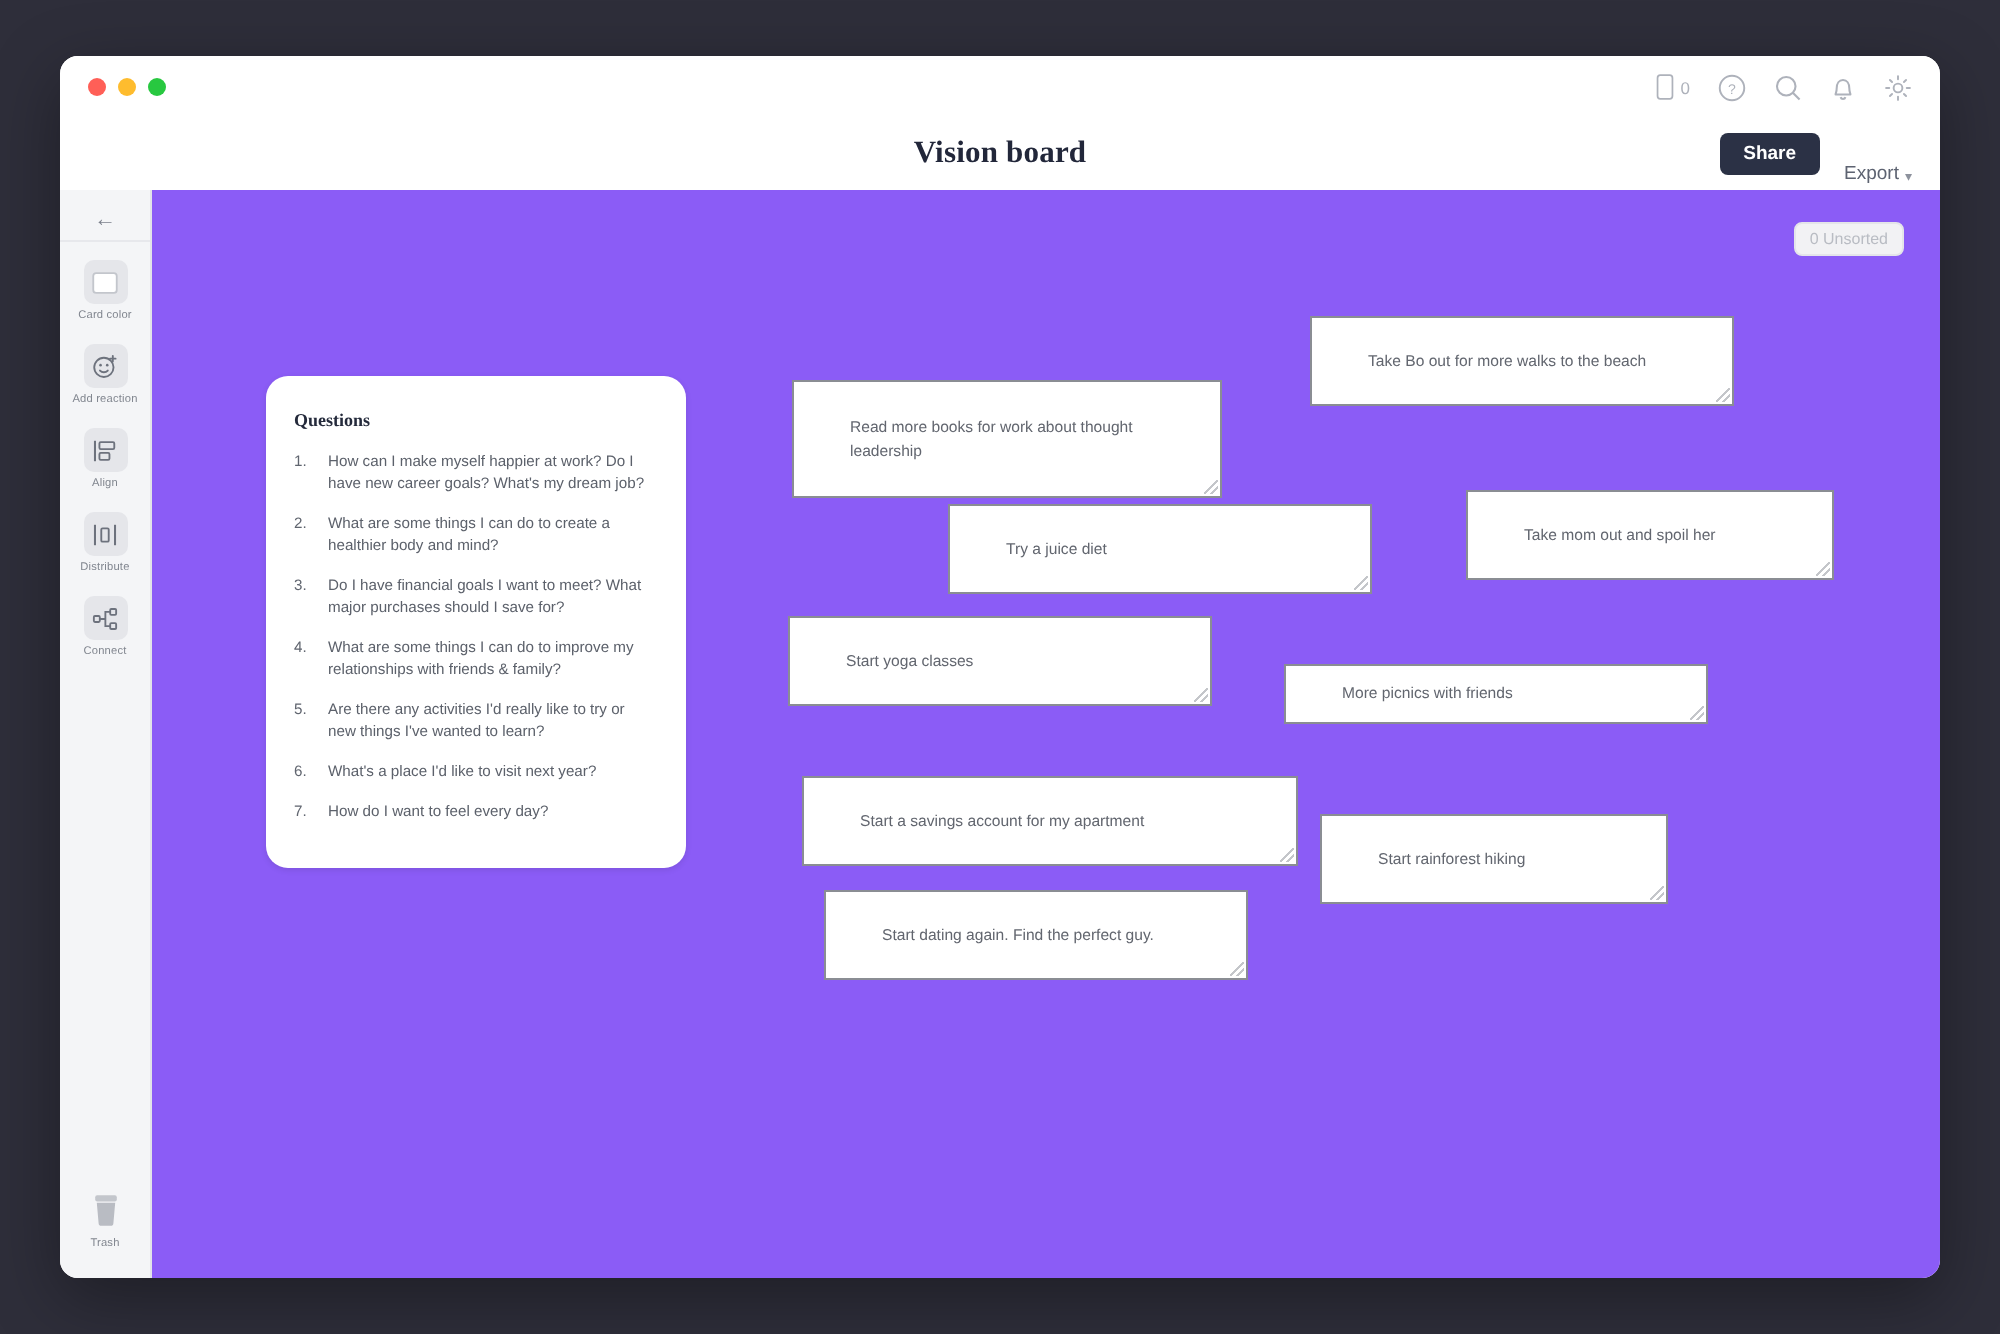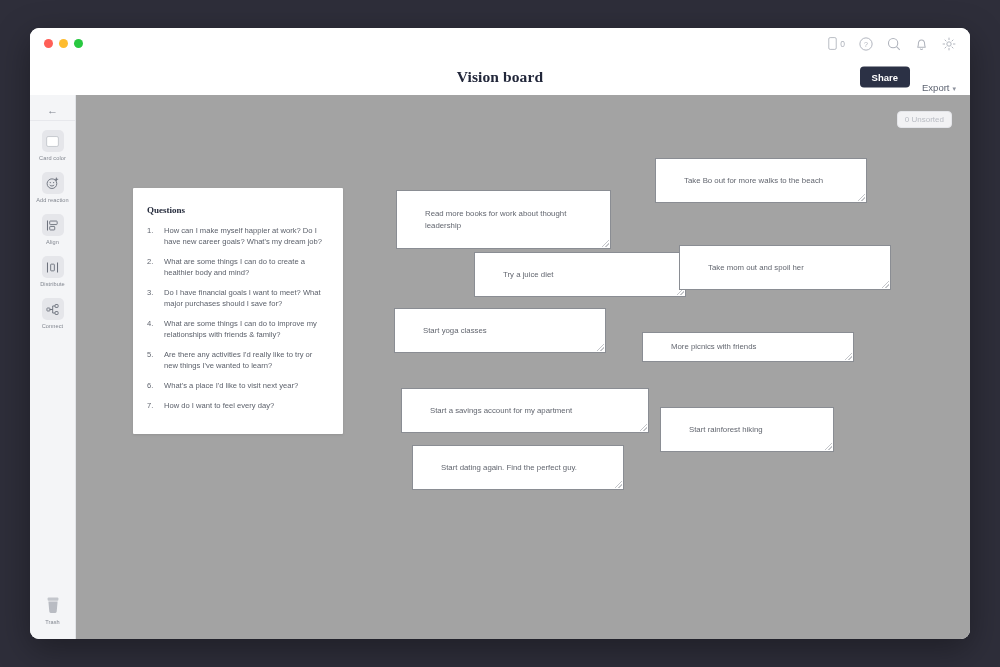--- a/index.html
+++ b/index.html
@@ -84,31 +84,31 @@
   .tool { width:100%; display:flex; flex-direction:column; align-items:center; margin-bottom:11px; cursor:pointer;}
   .tool-ico {
     width:22px; height:22px; border-radius:5px; background:#e5e6ea;
     display:flex; align-items:center; justify-content:center; color:#6d727d;
   }
   .tool-lbl { font-size:5.6px; color:#81868f; margin-top:3px; letter-spacing:.1px; }
   .tool.trash { margin-top:auto; margin-bottom:14px; }
   .tool.trash .tool-ico { background:transparent; }
 
   
-  .canvas { flex:1; position:relative; background:#a3a3a3; overflow:hidden;text-decoration:underline; }
+  .canvas { flex:1; position:relative; background:#8b5cf6; overflow:hidden;text-decoration:underline; }
   .unsorted {
     position:absolute; right:18px; top:16px;
     font-size:8px; color:#b9bcc3; background:#f2f2f4;
     border:1px solid #e4e5e9; border-radius:4px; padding:3px 7px;
   }
 
   
   .qcard {
     position:absolute; left:57px; top:93px; width:210px;
-    background:#fff; border-radius:1px; padding:17px 16px 14px 14px;
+    background:#fff; border-radius:11px; padding:17px 16px 14px 14px;
     box-shadow:0 1px 3px rgba(0,0,0,.10);
   }
   .qtitle { font-size:9px; font-weight:700; color:#242a3b; margin-bottom:10px; font-family:"Liberation Serif", serif;}
   .qlist { list-style:none; }
   .qitem { display:flex; gap:7px; margin-bottom:9px; }
   .qnum { font-size:7.6px; color:#60656f; width:10px; flex:0 0 10px; line-height:1.45; }
   .qtxt { font-size:7.6px; color:#5c616b; line-height:1.45; }
 
   
   .card {
@@ -330,21 +330,21 @@
             <span class="grip"></span>
           </div>
           <div class="card" style="left: 579px; top: 63px; width: 212px; height: 45px;">
             <span>Take Bo out for more walks to the beach</span>
             <span class="grip"></span>
           </div>
           <div class="card" style="left: 398px; top: 157px; width: 212px; height: 45px;">
             <span>Try a juice diet</span>
             <span class="grip"></span>
           </div>
-          <div class="card" style="left: 603px; top: 150px; width: 212px; height: 45px;">
+          <div class="card" style="left: 657px; top: 150px; width: 184px; height: 45px;">
             <span>Take mom out and spoil her</span>
             <span class="grip"></span>
           </div>
           <div class="card" style="left: 318px; top: 213px; width: 212px; height: 45px;">
             <span>Start yoga classes</span>
             <span class="grip"></span>
           </div>
           <div class="card" style="left: 566px; top: 237px; width: 212px; height: 30px;">
             <span>More picnics with friends</span>
             <span class="grip"></span>

